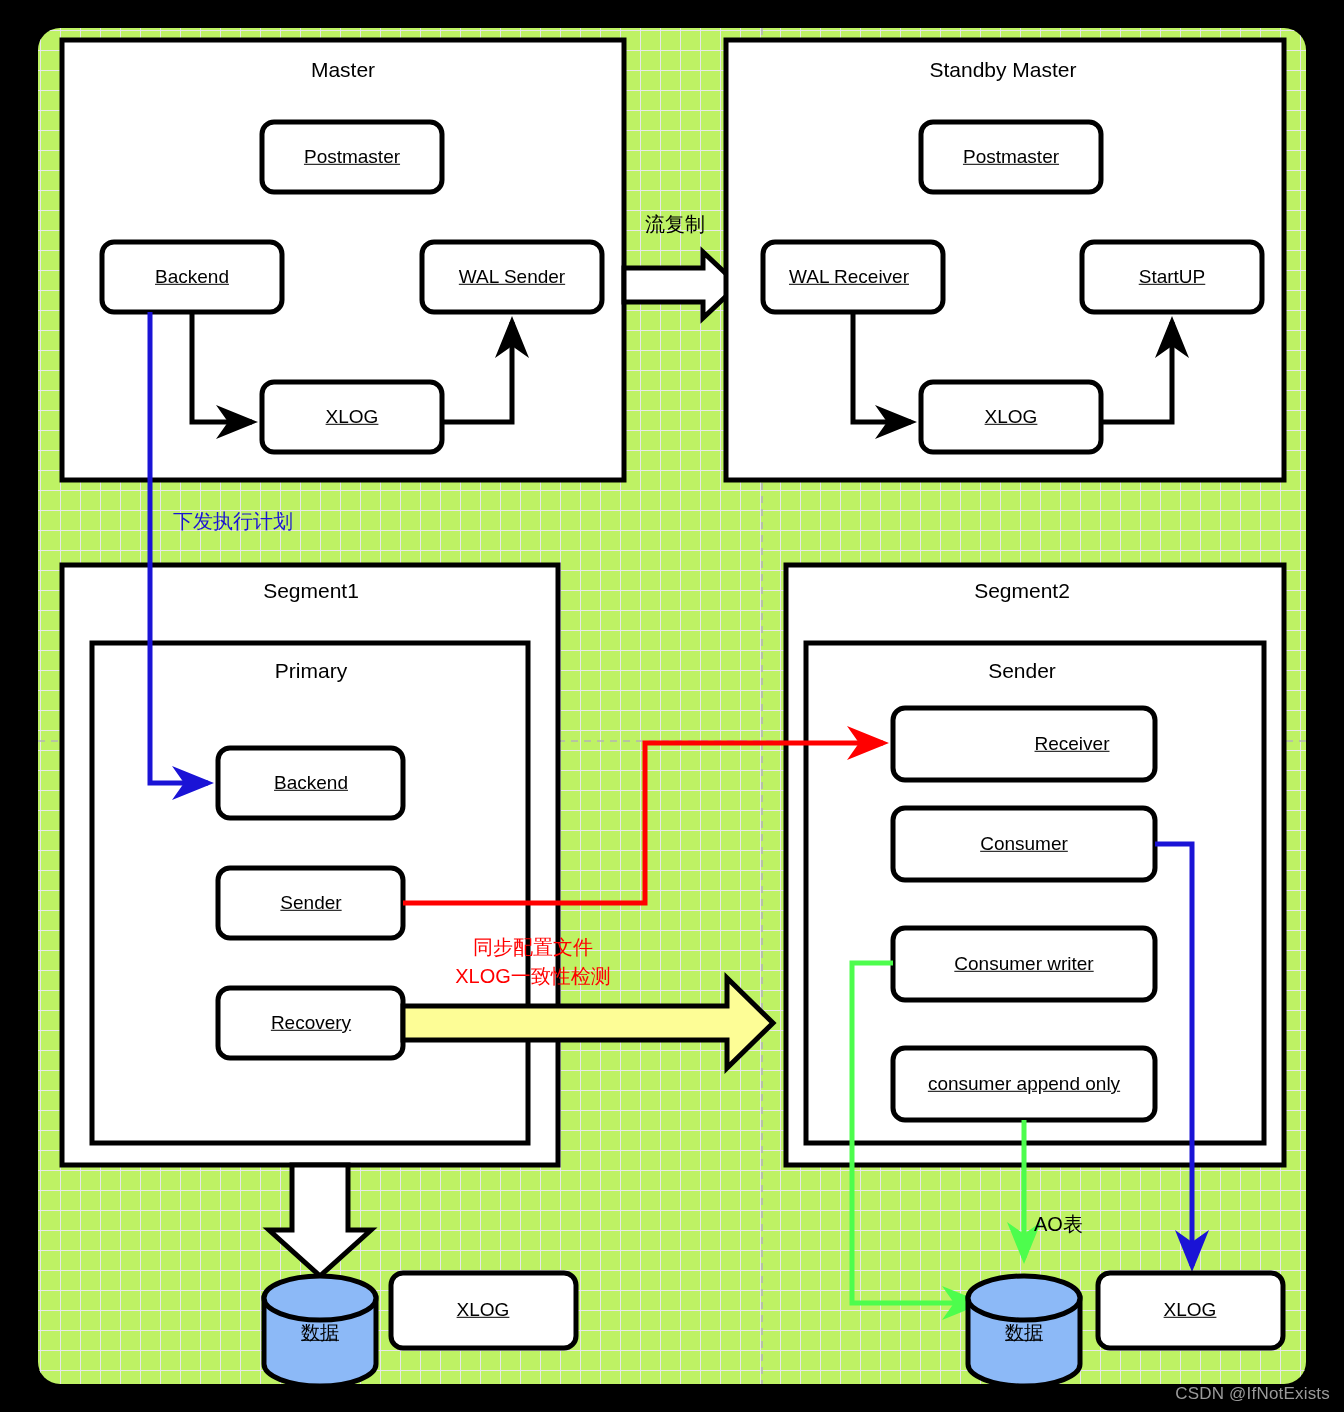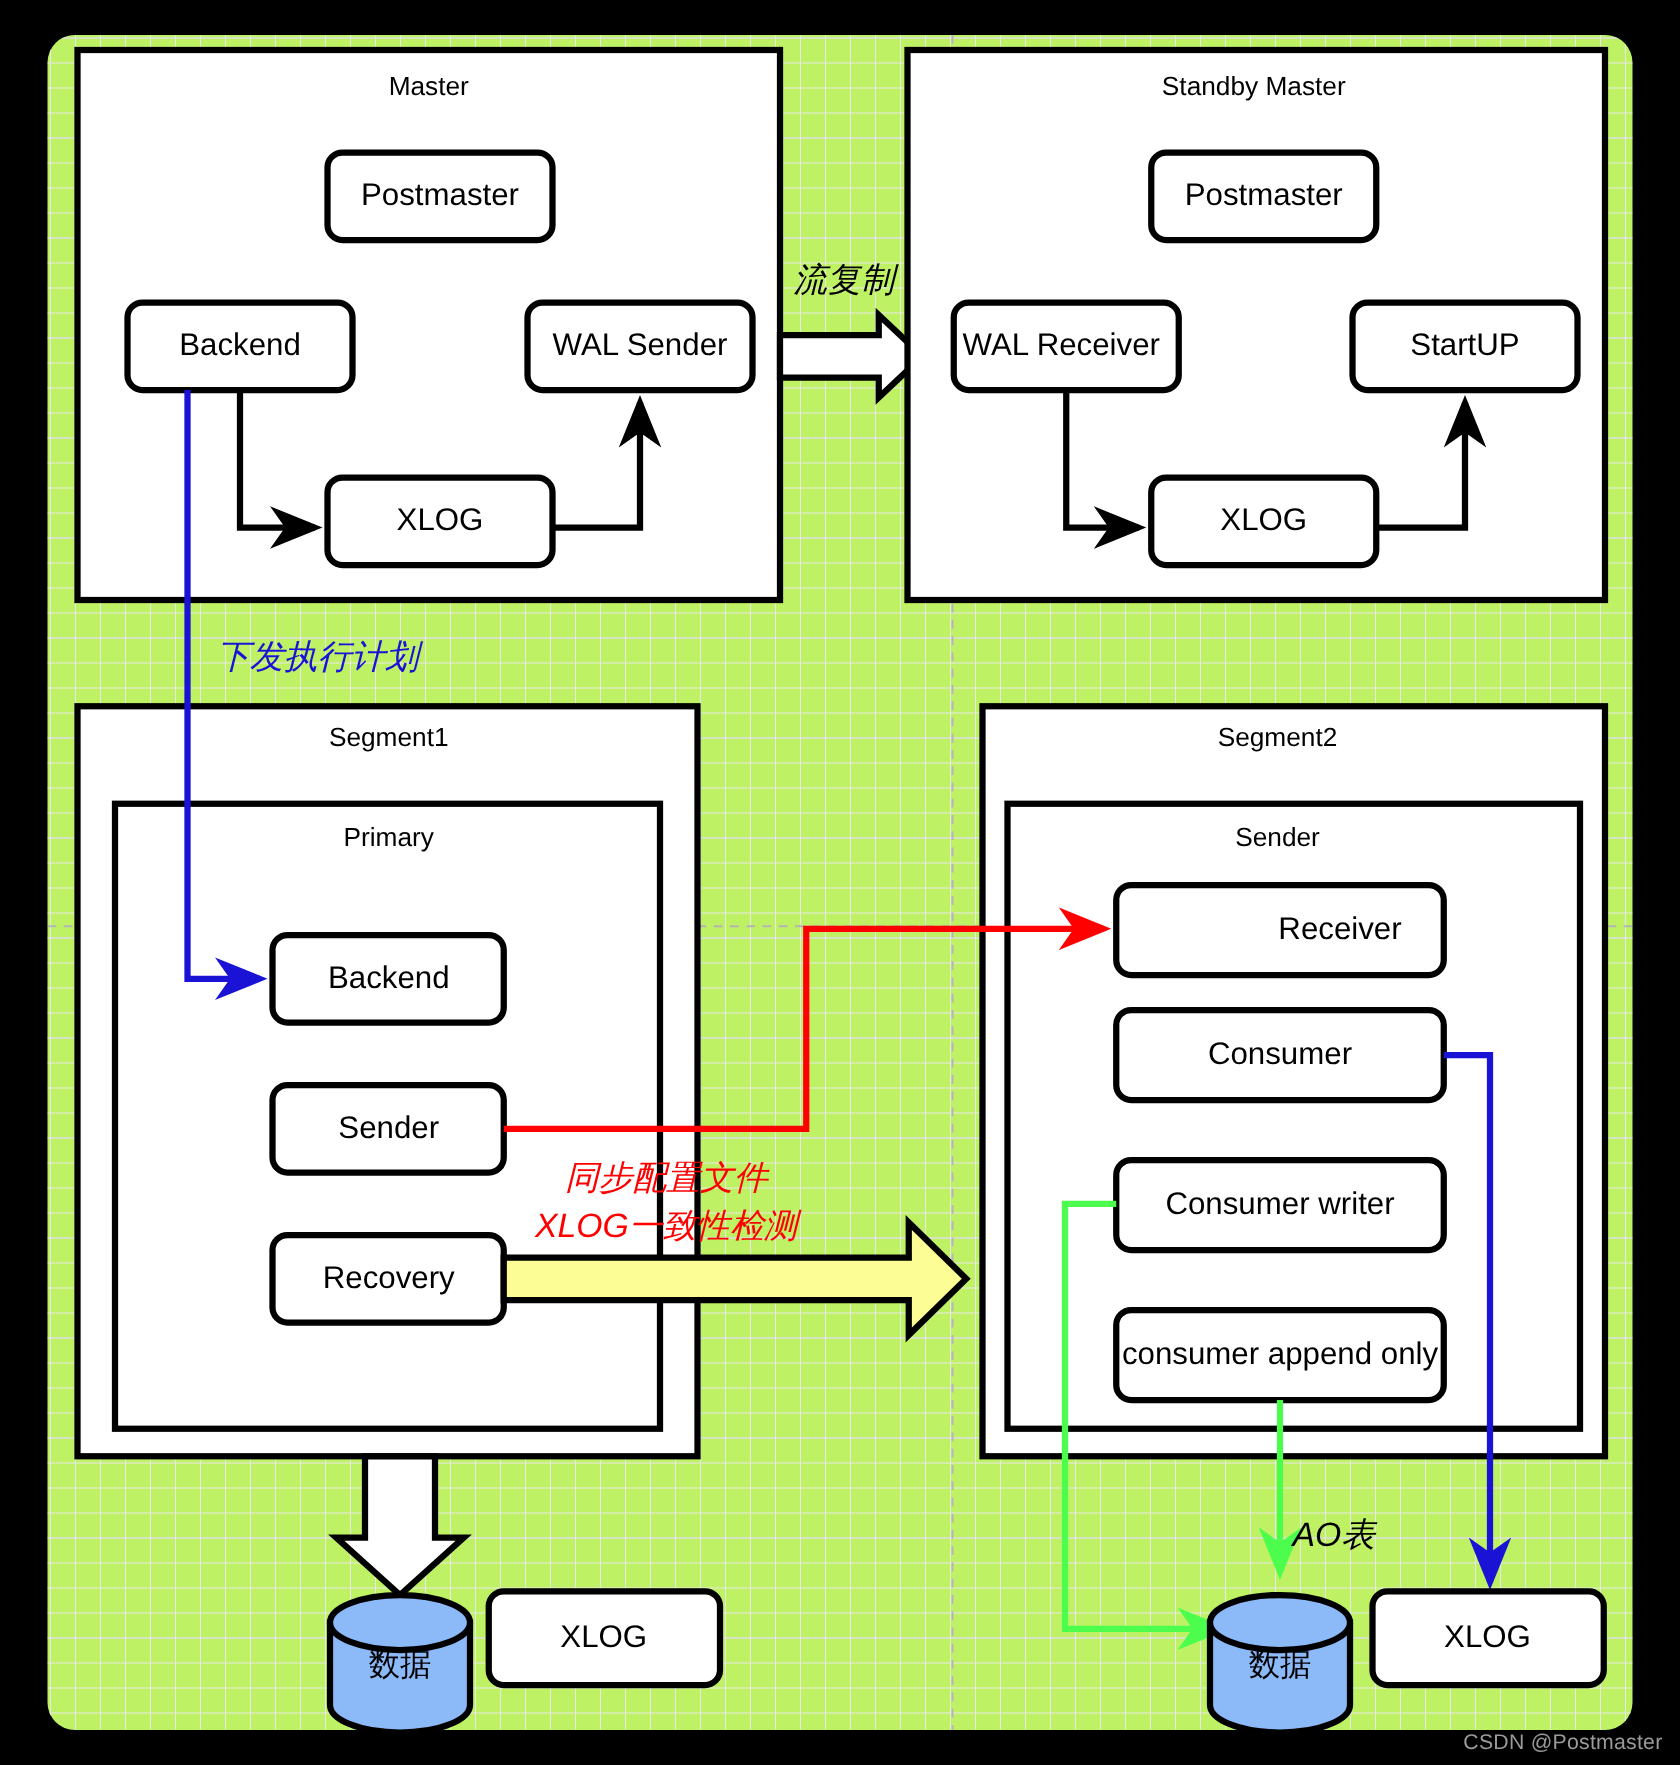--- a/index.html
+++ b/index.html
@@ -53,23 +53,23 @@
     position: absolute;
     font-family: "Liberation Sans", "DejaVu Sans", sans-serif;
     color: #000000;
     white-space: nowrap;
     line-height: 1.18;
   }
   .lbl.center {
     transform: translate(-50%, -50%);
     text-align: center;
   }
-  .node-text { font-size: 25px; }
+  .node-text { font-size: 19px; text-decoration: underline; }
   .panel-text { font-size: 21px; }
-  .edge-text { font-size: 27px; font-style: italic; }
+  .edge-text { font-size: 20px; }
   .edge-text.red { color: #ff0000; }
   .edge-text.blue { color: #1a13d6; margin-left: 20px; }
   .edge-text.black { color: #000000; }
   .edge-text.multi { line-height: 1.45; }
   #watermark {
     position: absolute;
     right: 14px;
     bottom: 8px;
     color: #9a9a9a;
     font-size: 17px;
@@ -246,14 +246,14 @@
     <div class="lbl node-text center" style="left:986px; top:1056px;">consumer append only</div>
 
     <div class="lbl edge-text black" style="left:996px; top:1185px;">AO表</div>
 
     <div class="lbl node-text center" style="left:282px; top:1305px;">数据</div>
     <div class="lbl node-text center" style="left:445px; top:1282px;">XLOG</div>
     <div class="lbl node-text center" style="left:986px; top:1305px;">数据</div>
     <div class="lbl node-text center" style="left:1152px; top:1282px;">XLOG</div>
   </div>
 
-  <div id="watermark">CSDN @Postmaster</div>
+  <div id="watermark">CSDN @IfNotExists</div>
 </div>
 
 </body></html>

